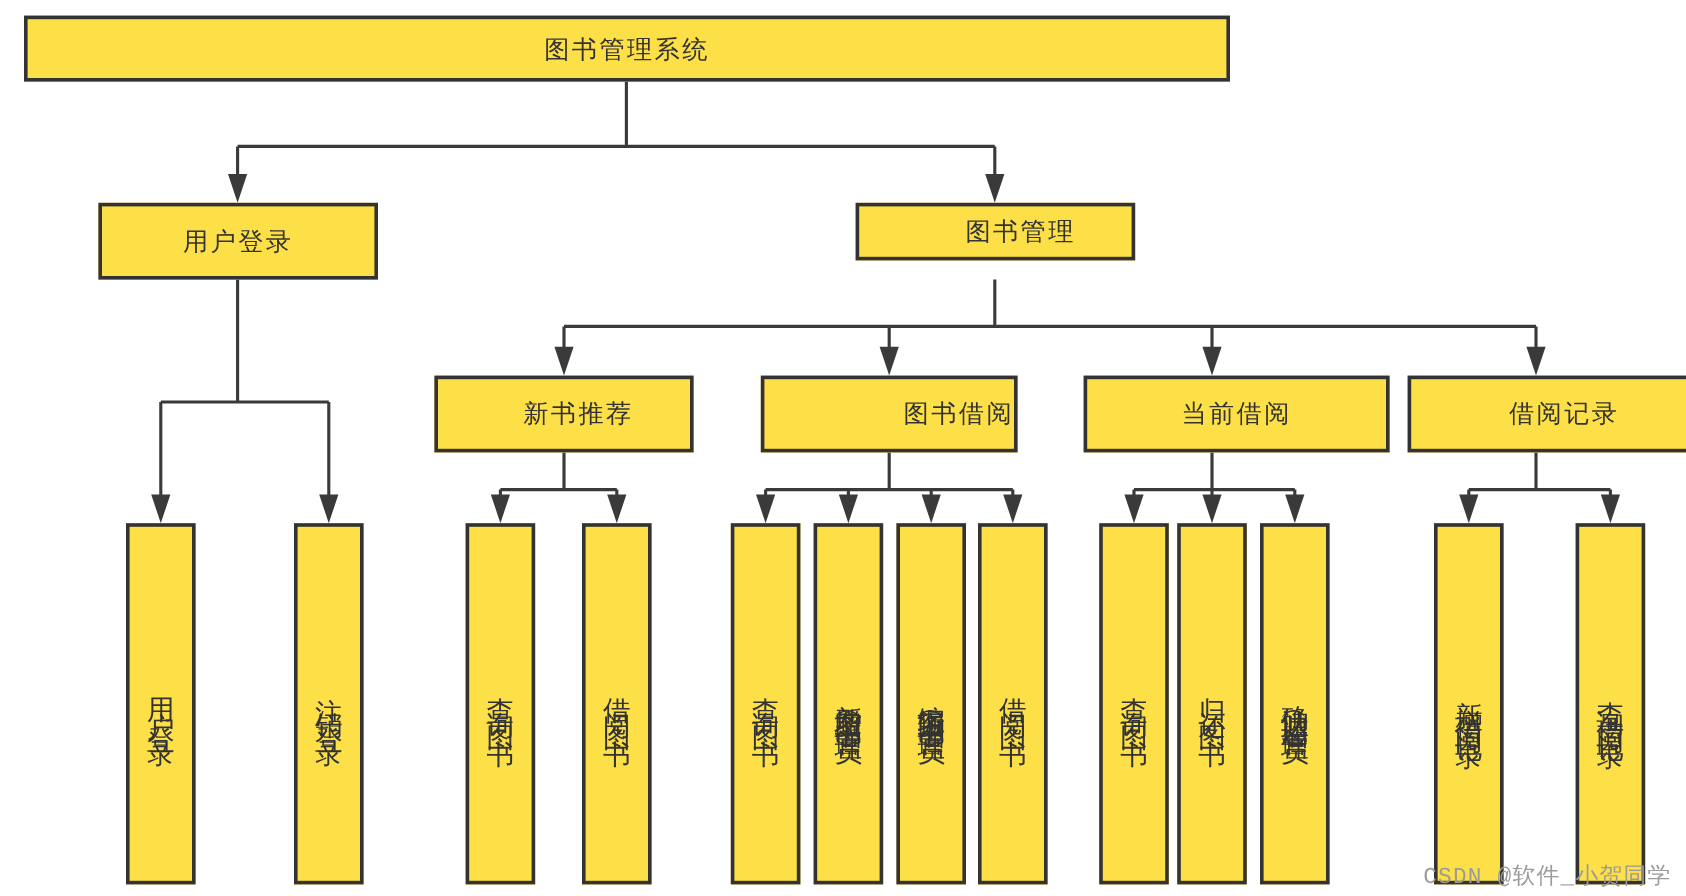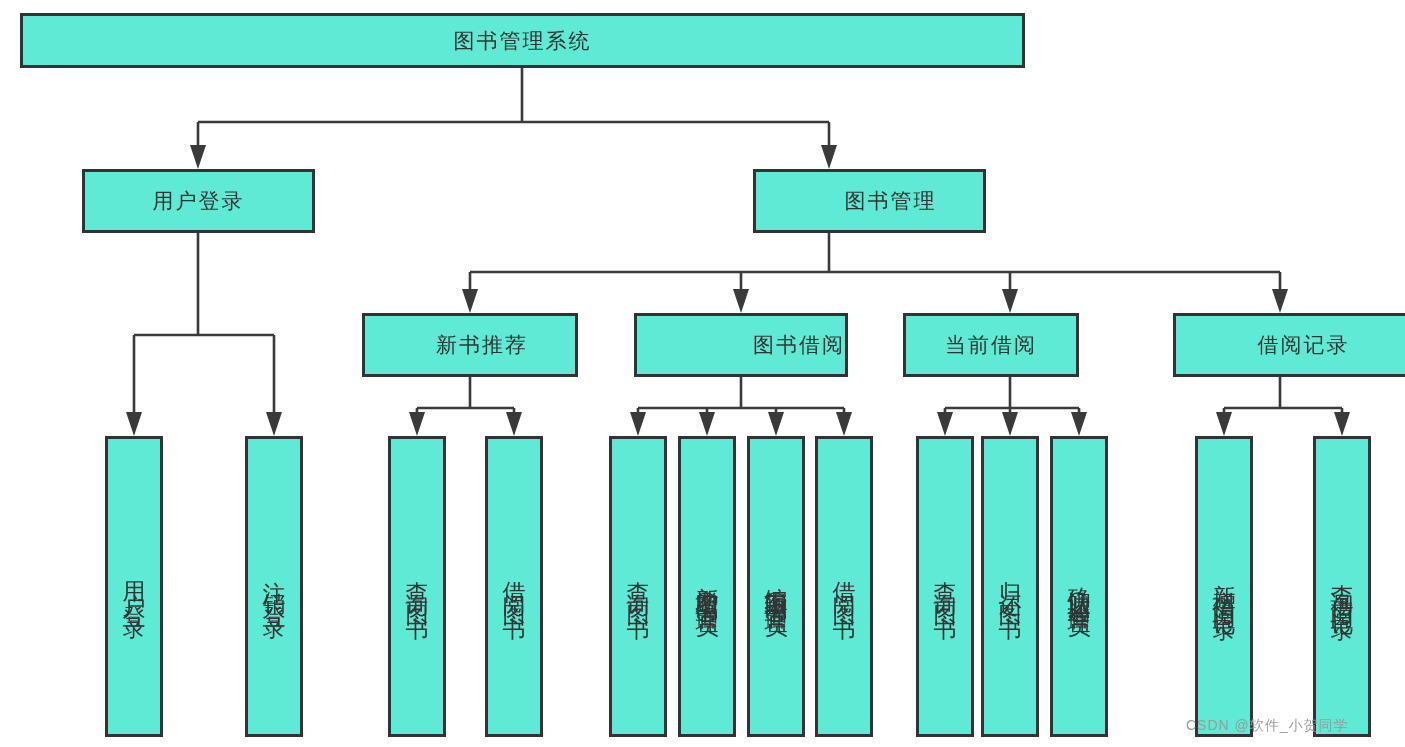--- a/index.html
+++ b/index.html
@@ -11,21 +11,21 @@
     overflow: hidden;
   }
   #stage { position: absolute; left: 0; top: 0; width: 1405px; height: 747px; }
 
   svg.connectors { position: absolute; left: 0; top: 0; z-index: 1; }
 
   .box {
     position: absolute;
     box-sizing: border-box;
     border: 3px solid #333333;
-    background: #5eead4;
+    background: #fde047;
     color: #333333;
     display: flex;
     align-items: center;
     justify-content: center;
     z-index: 2;
   }
   .hbox {
     font-size: 21px;
     letter-spacing: 2px;
     white-space: nowrap;
@@ -42,50 +42,51 @@
     line-height: 1;
   }
   .leaf-s span { letter-spacing: 12px; }
   .leaf-m span { letter-spacing: 7px; }
   .leaf-l span { letter-spacing: 4px; }
 
   
   #n-root   { left: 20px;  top: 13px;  width: 1005px; height: 55px; }
   
   #n-l2-0   { left: 82px;  top: 169px; width: 233px; height: 64px; }
-  #n-l2-1   { left: 753px; top: 169px; width: 233px; height: 64px; padding-left: 42px; }
+  #n-l2-1   { left: 713px; top: 169px; width: 233px; height: 48px; padding-left: 42px; }
   
   #n-l3-0   { left: 362px;  top: 313px; width: 216px; height: 64px; padding-left: 24px; }
   #n-l3-1   { left: 634px;  top: 313px; width: 214px; height: 64px; justify-content: flex-end; }
-  #n-l3-2   { left: 903px;  top: 313px; width: 176px; height: 64px; }
+  #n-l3-2   { left: 903px;  top: 313px; width: 255px; height: 64px; }
   #n-l3-3   { left: 1173px; top: 313px; width: 238px; height: 64px; padding-left: 23px; }
   
   #n-leaf-0  { left: 105px; }
   #n-leaf-1  { left: 245px; }
   #n-leaf-2  { left: 388px; }
   #n-leaf-3  { left: 485px; }
   #n-leaf-4  { left: 609px; }
   #n-leaf-5  { left: 678px; }
   #n-leaf-6  { left: 747px; }
   #n-leaf-7  { left: 815px; }
   #n-leaf-8  { left: 916px; }
   #n-leaf-9  { left: 981px; }
   #n-leaf-10 { left: 1050px; }
   #n-leaf-11 { left: 1195px; }
   #n-leaf-12 { left: 1313px; }
 
   .watermark {
     position: absolute;
     left: 1186px;
     top: 717px;
-    font-size: 14px;
+    font-size: 19px;
     color: #9b9b9b;
     letter-spacing: 1px;
     white-space: nowrap;
     z-index: 3;
+    font-family: Liberation Mono, monospace;
   }
 </style>
 </head>
 <body>
 
 <div id="stage">
 
   <svg class="connectors" width="1405" height="747" viewBox="0 0 1405 747">
     <g stroke="#3a3a3a" stroke-width="2.6" fill="none">
 

